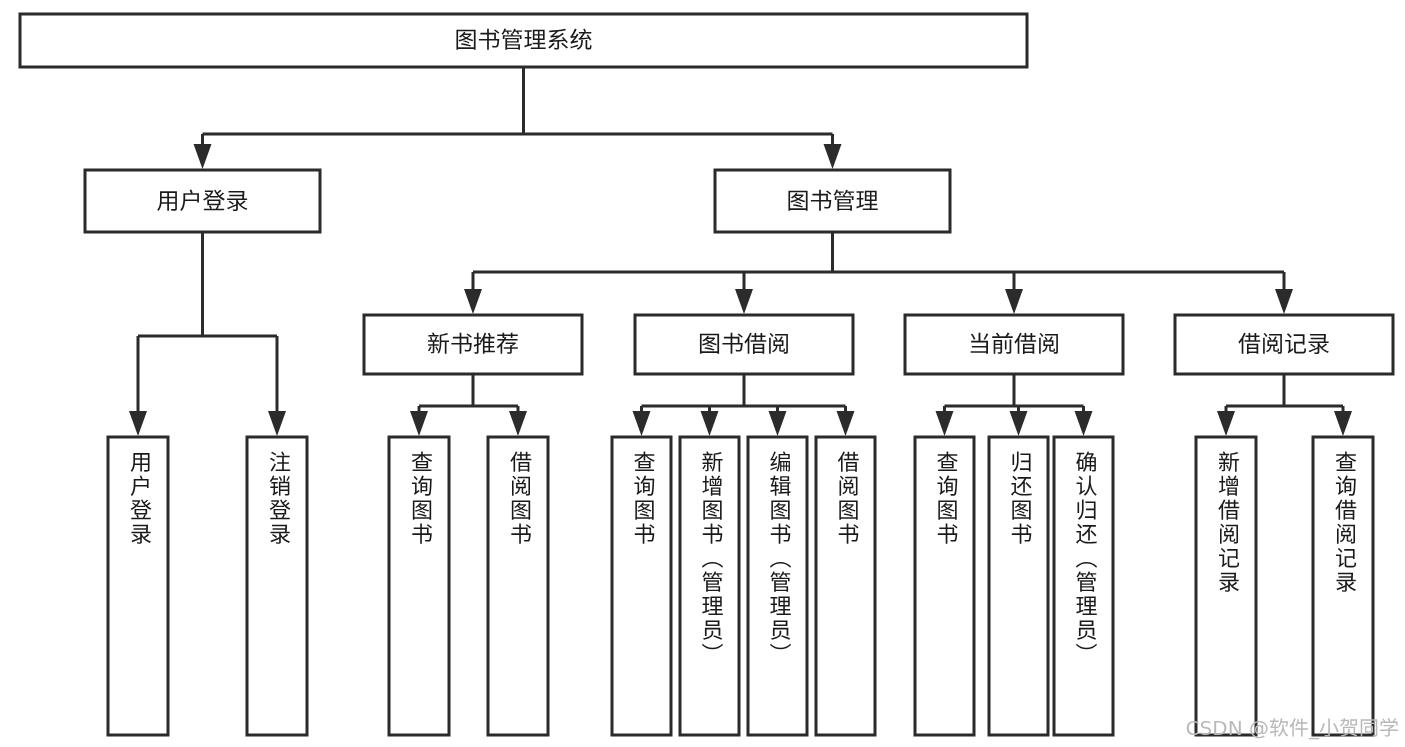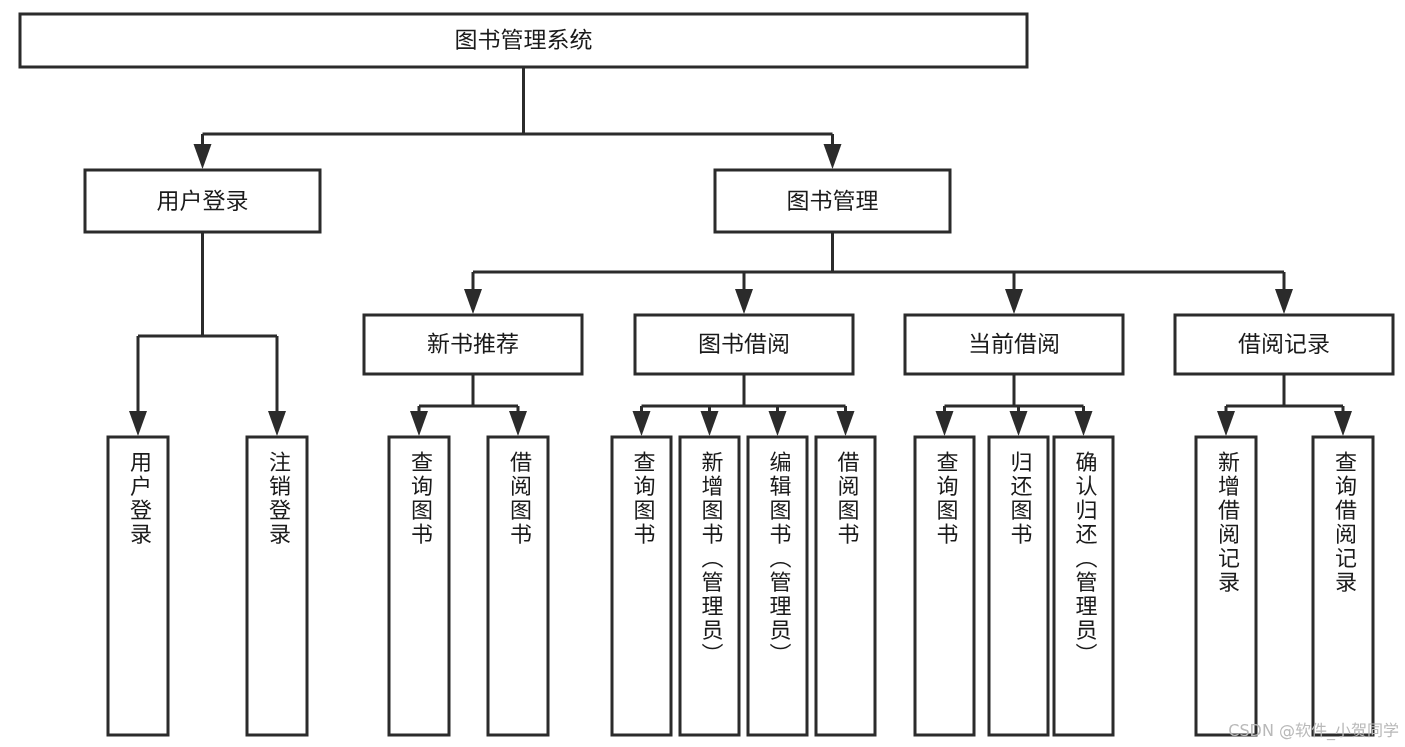--- a/index.html
+++ b/index.html
@@ -64,21 +64,21 @@
     line-height: 1;
     letter-spacing: 2px;
     color: #1a1a1a;
     white-space: nowrap;
   }
   .watermark {
     position: absolute;
     right: 10px;
     bottom: 6px;
     font-family: "DejaVu Sans", "Liberation Sans", sans-serif;
-    font-size: 16px;
+    font-size: 20px;
     color: #b9b9b9;
     white-space: nowrap;
     user-select: none;
   }
 </style>
 </head>
 <body>
 
 <div id="diagram-root">
   <svg id="tree-svg" viewBox="0 0 1405 747" xmlns="http://www.w3.org/2000/svg">

